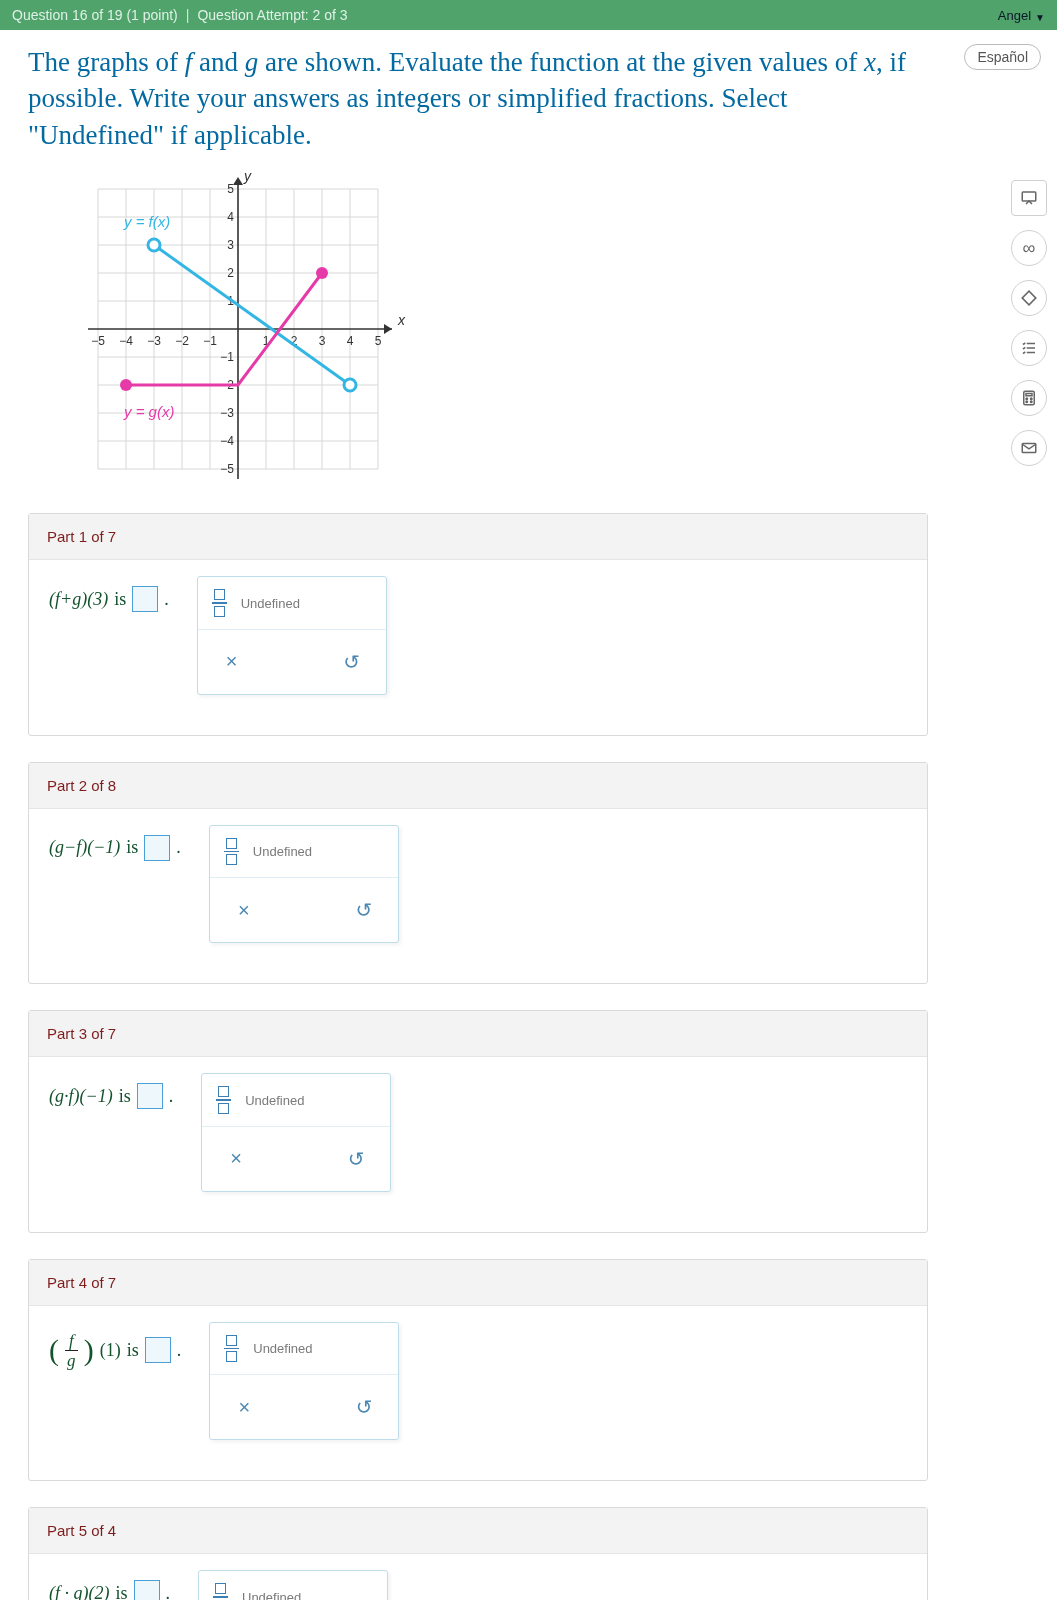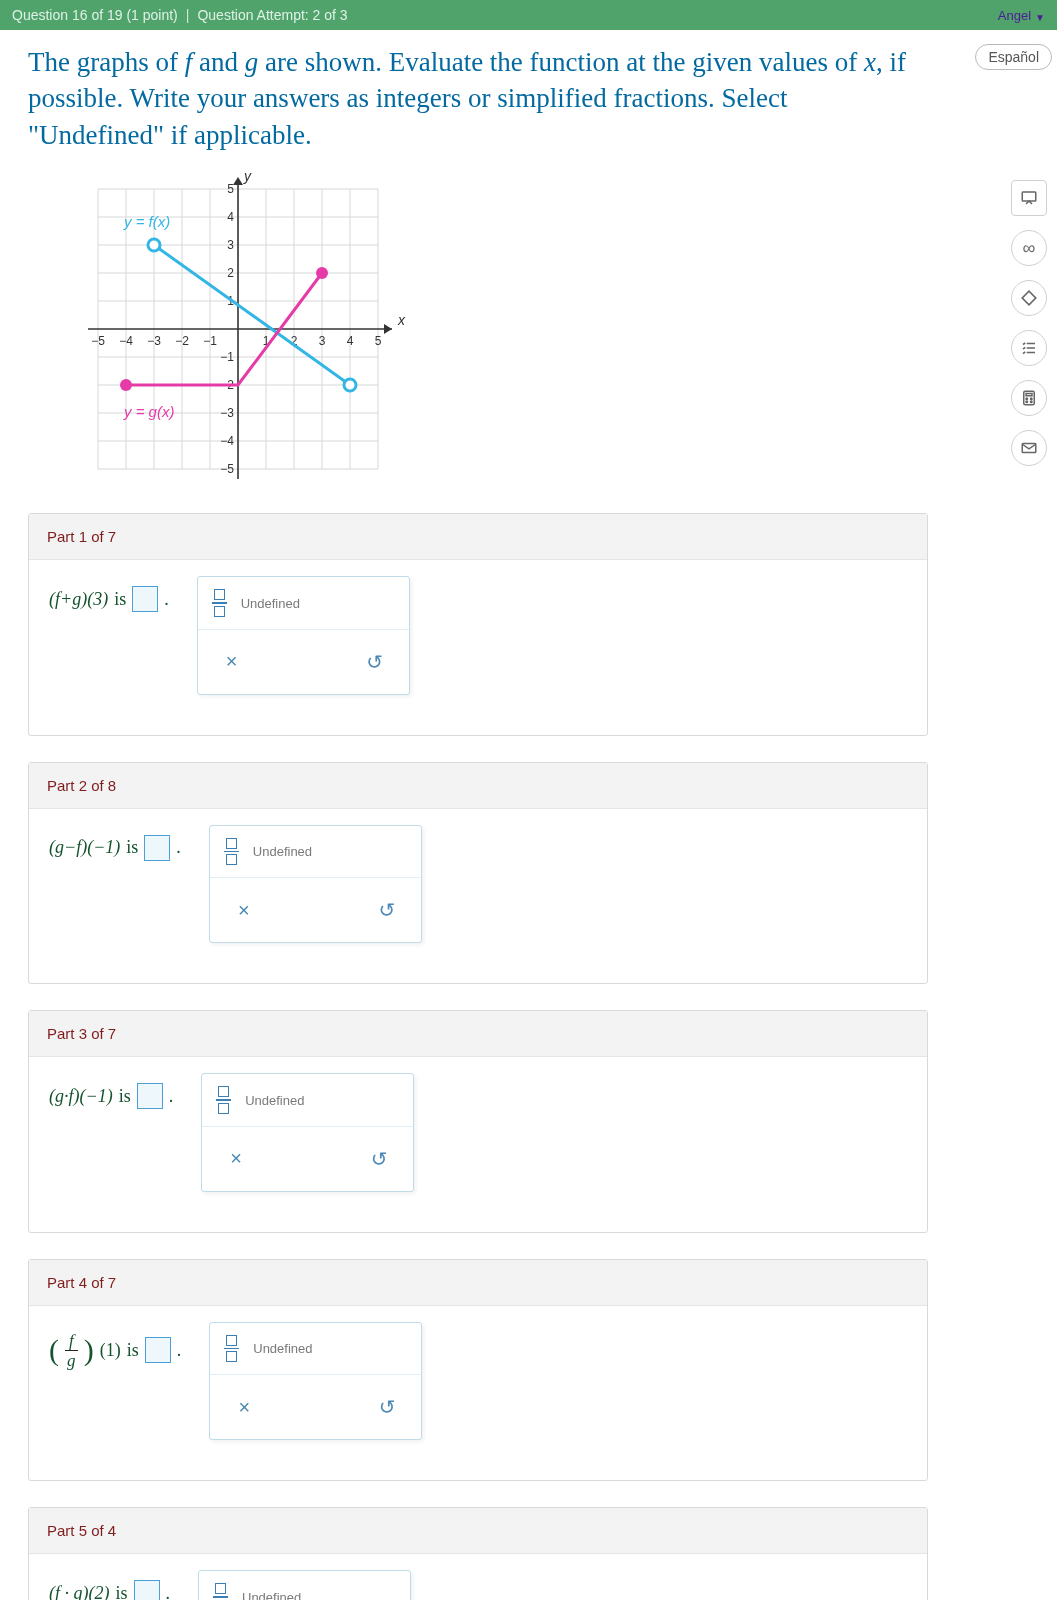--- a/index.html
+++ b/index.html
@@ -18,33 +18,33 @@
       display: flex;
       align-items: center;
       padding: 0 12px;
       font-size: 14px;
     }
     .topbar .divider { margin: 0 8px; color: #cfe8d6; }
     .topbar .right {
       margin-left: auto;
       display: flex;
       align-items: flex-end;
-      color: #4c1d95;
+      color: #0f172a;
       font-size: 13px;
     }
     .topbar .dropdown-arrow { margin-left: 4px; font-size: 10px; }
 
     
     .page {
       padding: 14px 18px 40px 28px;
       position: relative;
     }
     .espanol-pill {
       position: absolute;
-      right: 5px;
+      right: 16px;
       top: 14px;
       border: 1px solid #bbb;
       border-radius: 18px;
       padding: 4px 12px;
       font-size: 14px;
       color: #555;
       background: #fff;
     }
     .question-text {
       font-family: Georgia, "Times New Roman", serif;
@@ -103,21 +103,21 @@
       width: 26px; height: 26px;
       border: 1px solid #4aa0d6;
       background: #eef7fc;
       display: inline-block;
       vertical-align: middle;
     }
     .tool-panel {
       border: 1px solid #bfdce9;
       border-radius: 3px;
       box-shadow: 2px 2px 4px rgba(0,0,0,0.06);
-      width: 213px;
+      width: 190px;
       background: #fff;
       margin-top: -10px;
     }
     .tool-row {
       display: flex;
       align-items: center;
       gap: 14px;
       padding: 12px 14px;
     }
     .tool-row + .tool-row { border-top: 1px solid #e1eef5; }

